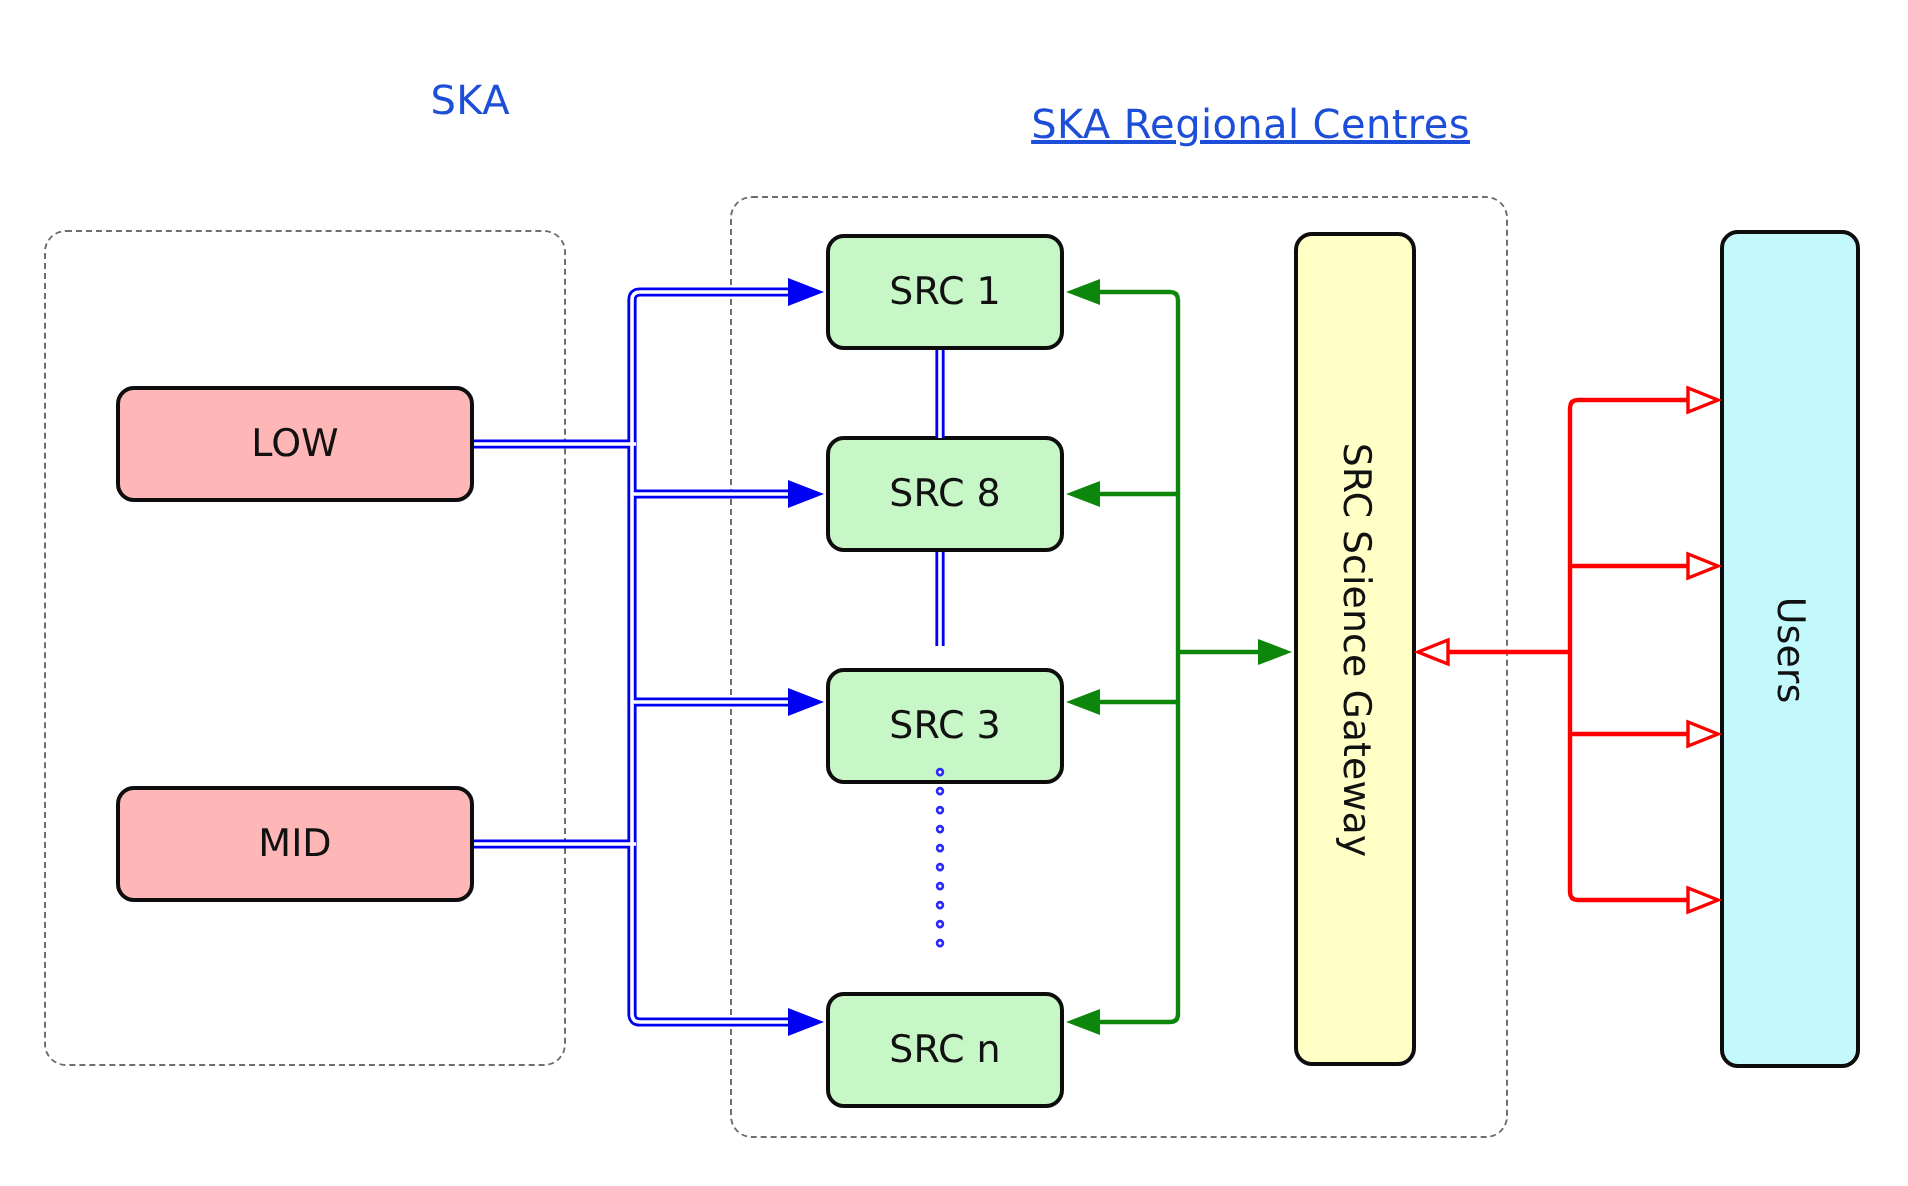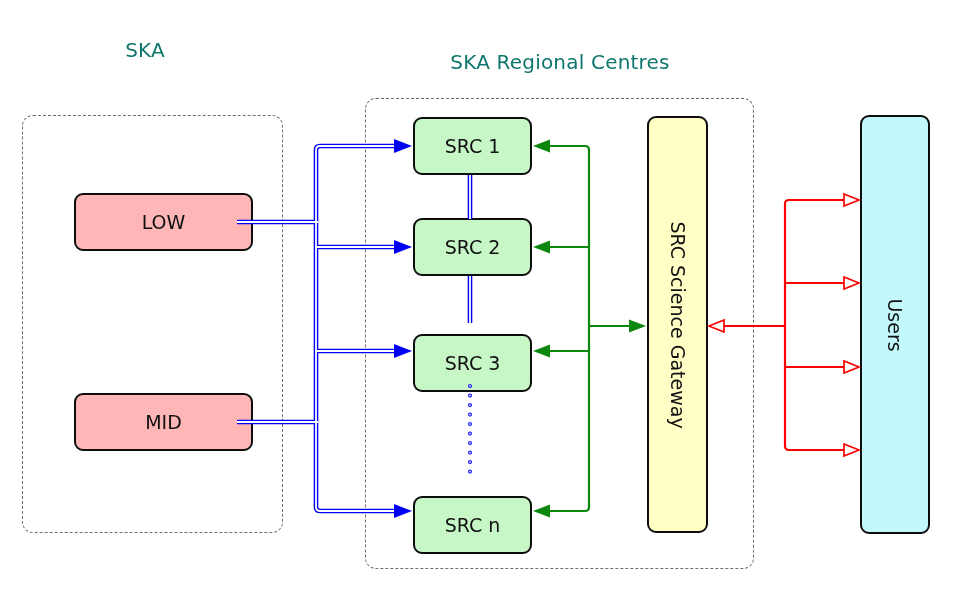--- a/index.html
+++ b/index.html
@@ -8,31 +8,31 @@
     font-family:"DejaVu Sans","Liberation Sans",sans-serif;color:#111;
     overflow:hidden;
   }
   .dashed-container{
     position:absolute;border:1.7px dashed #6e6e6e;border-radius:11px;
     background:transparent;
   }
   #obs-container{left:22px;top:115px;width:259px;height:416px;}
   #src-container{left:365px;top:98px;width:387px;height:469px;}
   .group-title{
-    position:absolute;text-align:center;font-size:20px;color:#0f766e;
+    position:absolute;text-align:right;font-size:20px;color:#1d4ed8;
     letter-spacing:0.2px;
   }
   #obs-title{left:35px;top:31px;width:220px;line-height:38px;}
-  #src-title{left:385px;top:50px;width:350px;}
+  #src-title{left:385px;top:50px;width:350px;text-decoration:underline;}
   .node{
     position:absolute;border:2px solid #0d0d0d;border-radius:9px;
     display:flex;align-items:center;justify-content:center;
     font-size:19px;box-sizing:border-box;
   }
-  .obs-node{left:74px;width:179px;height:58px;background:#ffb6b6;}
+  .obs-node{left:58px;width:179px;height:58px;background:#ffb6b6;}
   #low-node{top:193px;}
   #mid-node{top:393px;text-align:center;}
   .src-node{left:413px;width:119px;height:58px;background:#c7f6c7;}
   #src1-node{top:117px;}
   #src2-node{top:218px;}
   #src3-node{top:322px;margin-top:12px;}
   #srcn-node{top:496px;}
   #gateway-node{left:647px;top:116px;width:61px;height:417px;background:#ffffc6;}
   #users-node{left:860px;top:115px;width:70px;height:419px;background:#c3f9fc;}
   .v-label{
@@ -60,21 +60,21 @@
     <span>LOW</span>
   </div>
   <div id="mid-node" class="node obs-node">
     <span>MID</span>
   </div>
 
   <div id="src1-node" class="node src-node">
     <span>SRC 1</span>
   </div>
   <div id="src2-node" class="node src-node">
-    <span>SRC 2</span>
+    <span>SRC 8</span>
   </div>
   <div id="src3-node" class="node src-node">
     <span>SRC 3</span>
   </div>
   <div id="srcn-node" class="node src-node">
     <span>SRC n</span>
   </div>
 
   <div id="gateway-node" class="node"></div>
   <div id="gateway-label" class="v-label">SRC Science Gateway</div>

